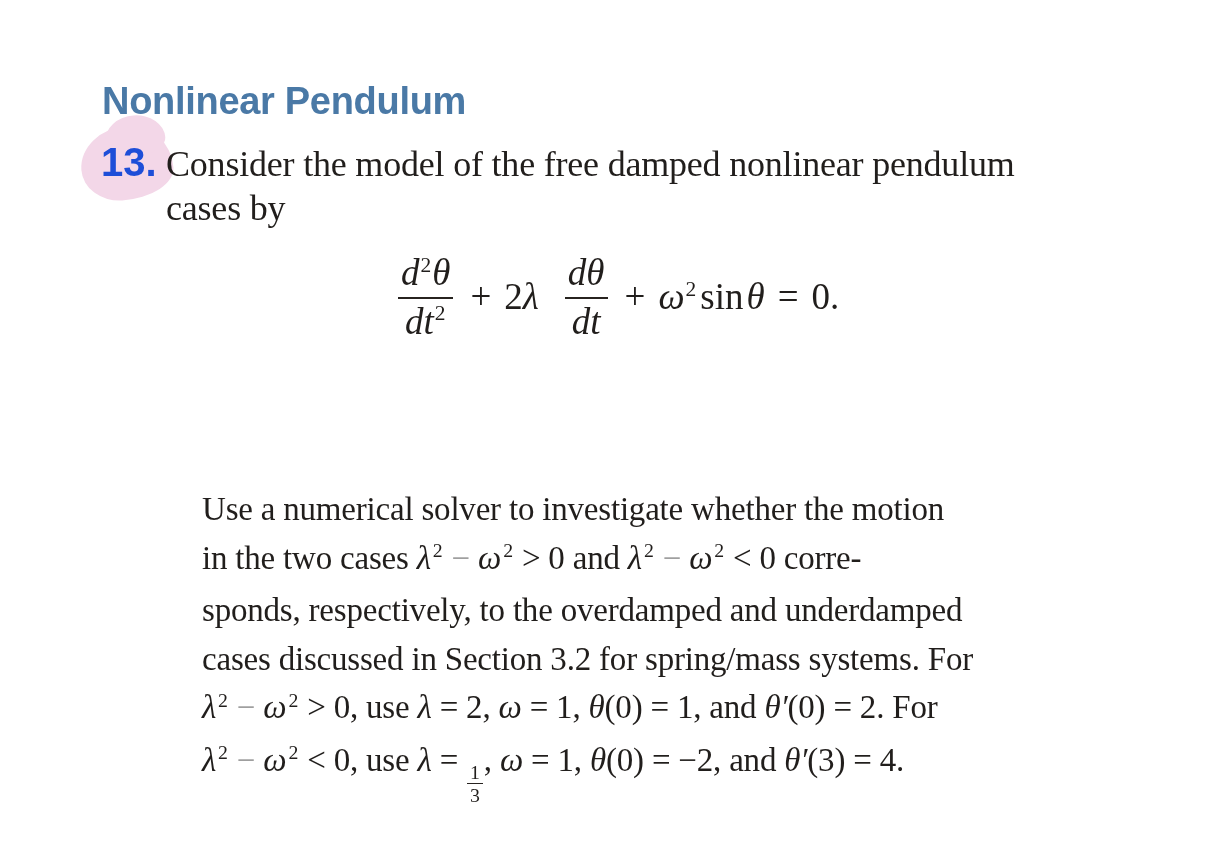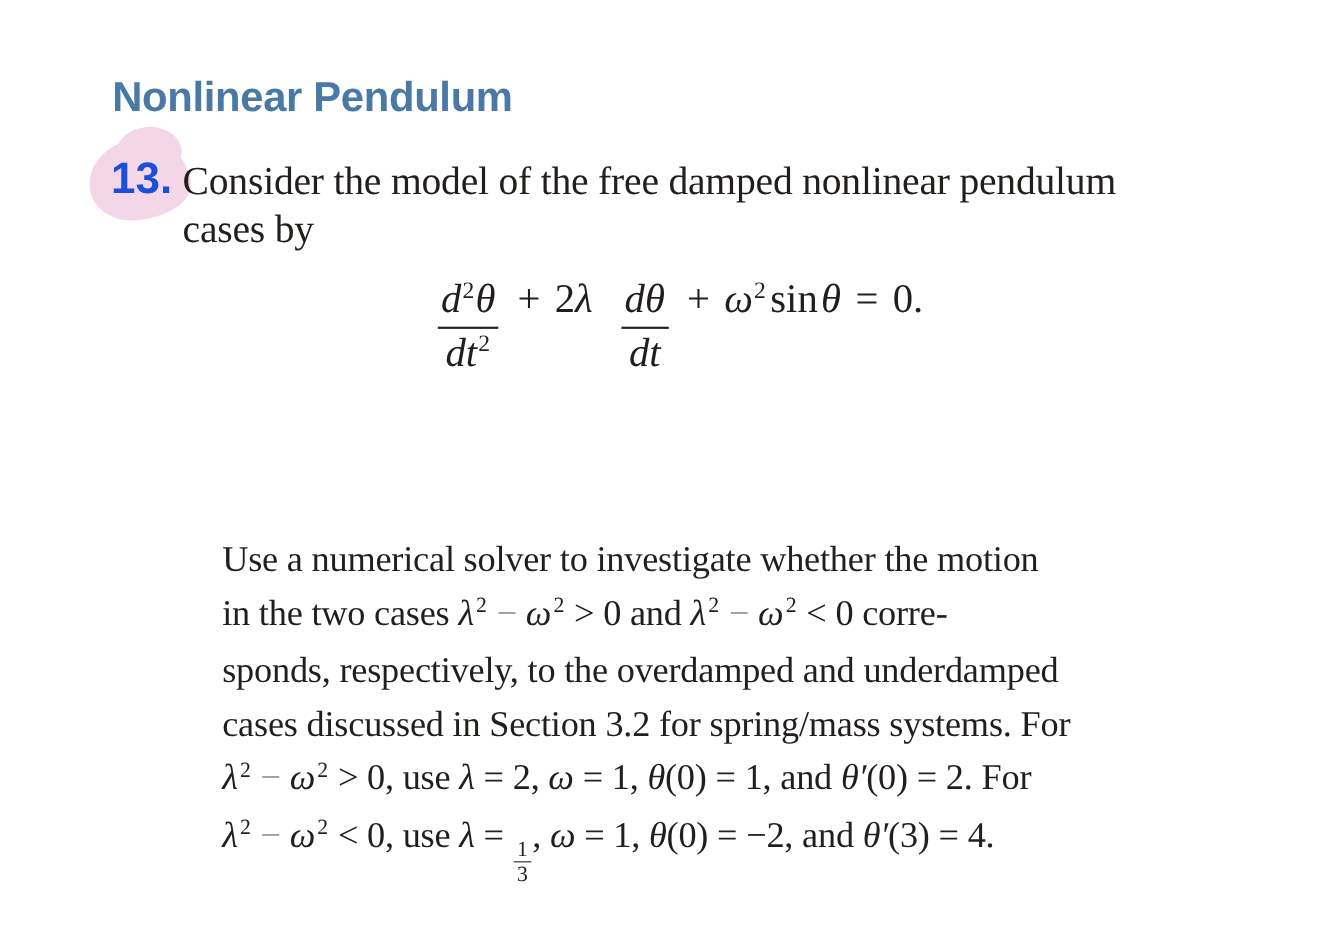--- a/index.html
+++ b/index.html
@@ -8,21 +8,21 @@
     background:#ffffff;
     font-family:"Liberation Serif","DejaVu Serif",serif;
     color:#211e1c;
     position:relative;
     overflow:hidden;
   }
   .page{position:absolute;inset:0;background:#ffffff;}
 
   
   .heading{
-    position:absolute;left:102px;top:70px;
+    position:absolute;left:102px;top:82px;
     font-family:"Liberation Sans","DejaVu Sans",sans-serif;
     font-weight:bold;font-size:38px;line-height:1.05;
     letter-spacing:-0.3px;
   }
 
   
   .blob{
     position:absolute;left:81px;top:126px;width:92px;height:74px;
     border-radius:53% 47% 58% 42% / 55% 60% 40% 45%;
     transform:rotate(-4deg);
@@ -42,21 +42,21 @@
   
   .statement{
     position:absolute;left:166px;top:142px;width:940px;
     font-size:36px;line-height:44px;
     letter-spacing:-0.2px;
   }
 
   
   .equation{
     position:absolute;left:394px;top:253px;
-    display:flex;align-items:flex-start;
+    display:flex;align-items:center;
     font-size:37px;line-height:1.1;
     white-space:nowrap;
   }
   .frac{display:inline-flex;flex-direction:column;align-items:center;}
   .frac .num{padding:0 7px 3px 7px;}
   .frac .den{border-top:2.5px solid #27231f;padding:3px 7px 0 7px;}
   .it{font-style:italic;}
   .esup{
     font-size:0.58em;position:relative;top:-0.62em;
     margin-left:1px;margin-right:1px;font-style:normal;

